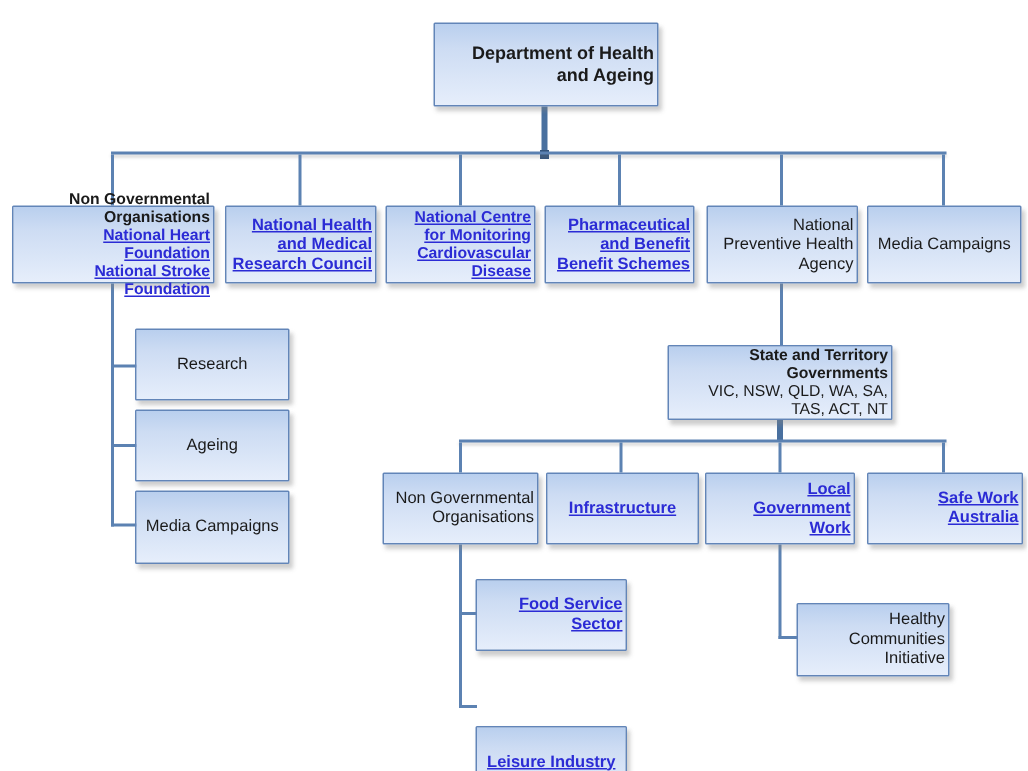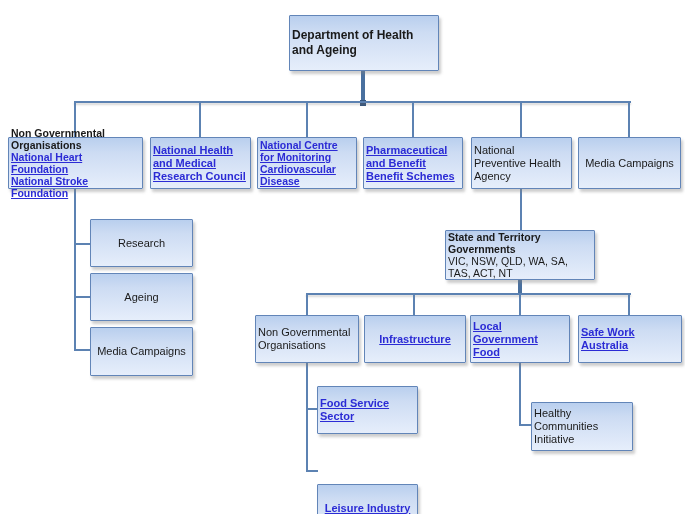--- a/index.html
+++ b/index.html
@@ -6,21 +6,21 @@
   #chart{
     position:relative;width:685px;height:514px;background:#ffffff;
     font-family:"Liberation Sans",sans-serif;overflow:hidden;
   }
   .box{
     position:absolute;box-sizing:border-box;
     border:1px solid #6285b8;border-radius:1px;
     background:linear-gradient(180deg,#b9cfee 0%,#cddcf3 30%,#e6eefb 100%);
     box-shadow:2px 3px 3px rgba(130,130,130,.40);
     display:flex;flex-direction:column;justify-content:center;align-items:center;
-    text-align:left;font-size:11px;line-height:13px;color:#1a1a1a;
+    text-align:right;font-size:11px;line-height:13px;color:#1a1a1a;
     padding:1px 2px;
   }
   .tight{font-size:10.5px;line-height:12px;}
   .bold{font-weight:700;}
   .root-box{font-size:12px;line-height:15px;font-weight:700;}
   .link{color:#2b2bd5;text-decoration:underline;cursor:pointer;font-weight:bold;}
   .conn{position:absolute;background:#5c82b2;}
   .conn.h{box-shadow:0 2px 2px rgba(120,120,120,.30);}
   .conn.thick{background:#49709f;}
   .dot{position:absolute;background:#34547c;}
@@ -105,21 +105,21 @@
     <span>VIC, NSW, QLD, WA, SA, TAS, ACT, NT</span>
   </div>
 
   <div class="box" style="left:255px;top:315px;width:104px;height:48px;">
     <span>Non Governmental Organisations</span>
   </div>
   <div class="box" style="left:364px;top:315px;width:102px;height:48px;">
     <a class="link">Infrastructure</a>
   </div>
   <div class="box" style="left:470px;top:315px;width:100px;height:48px;">
-    <a class="link">Local Government Food</a>
+    <a class="link">Local Government Work</a>
   </div>
   <div class="box" style="left:578px;top:315px;width:104px;height:48px;">
     <a class="link">Safe Work Australia</a>
   </div>
 
   <div class="box" style="left:317px;top:386px;width:101px;height:48px;">
     <a class="link">Food Service Sector</a>
   </div>
   <div class="box" style="left:317px;top:448px;width:101px;height:48px;margin-top:36px;">
     <a class="link">Leisure Industry</a>

